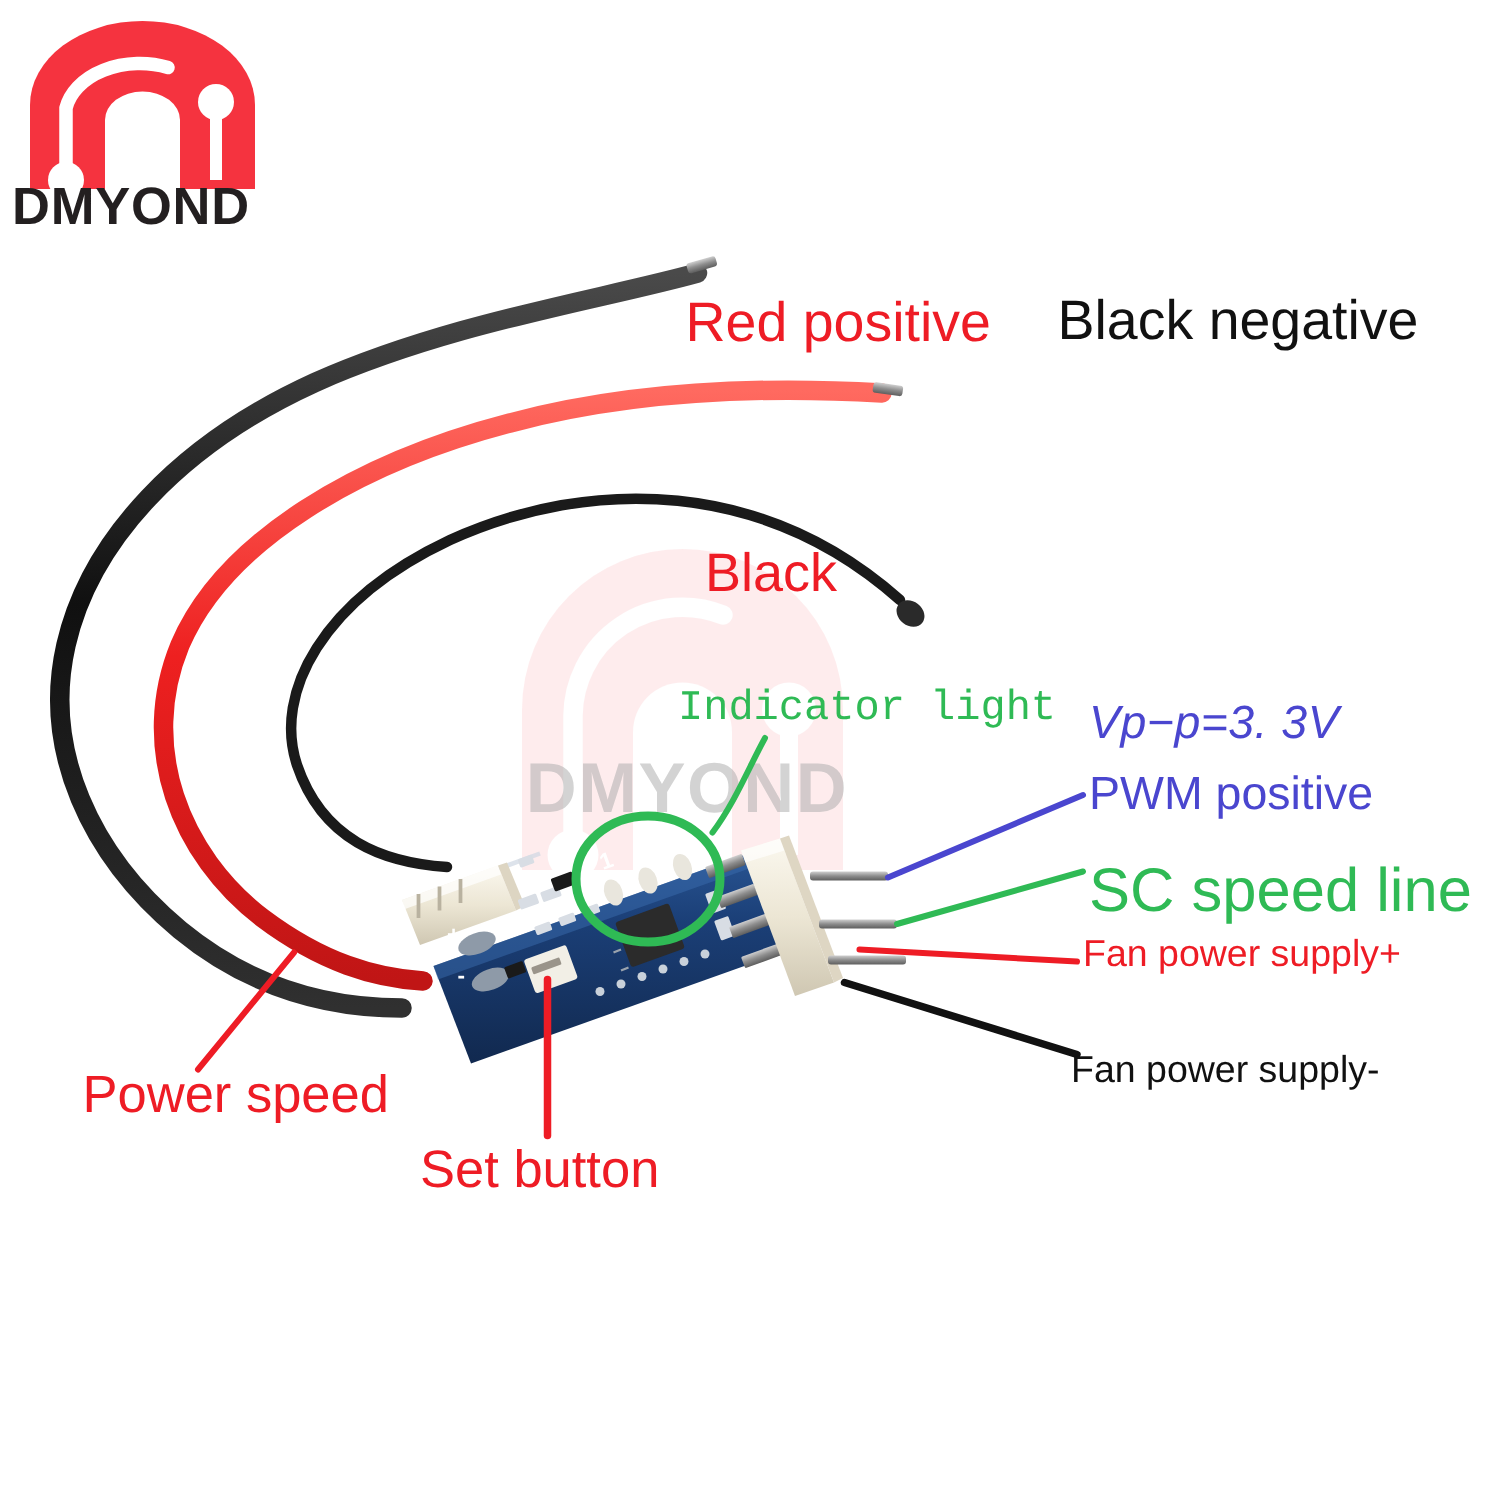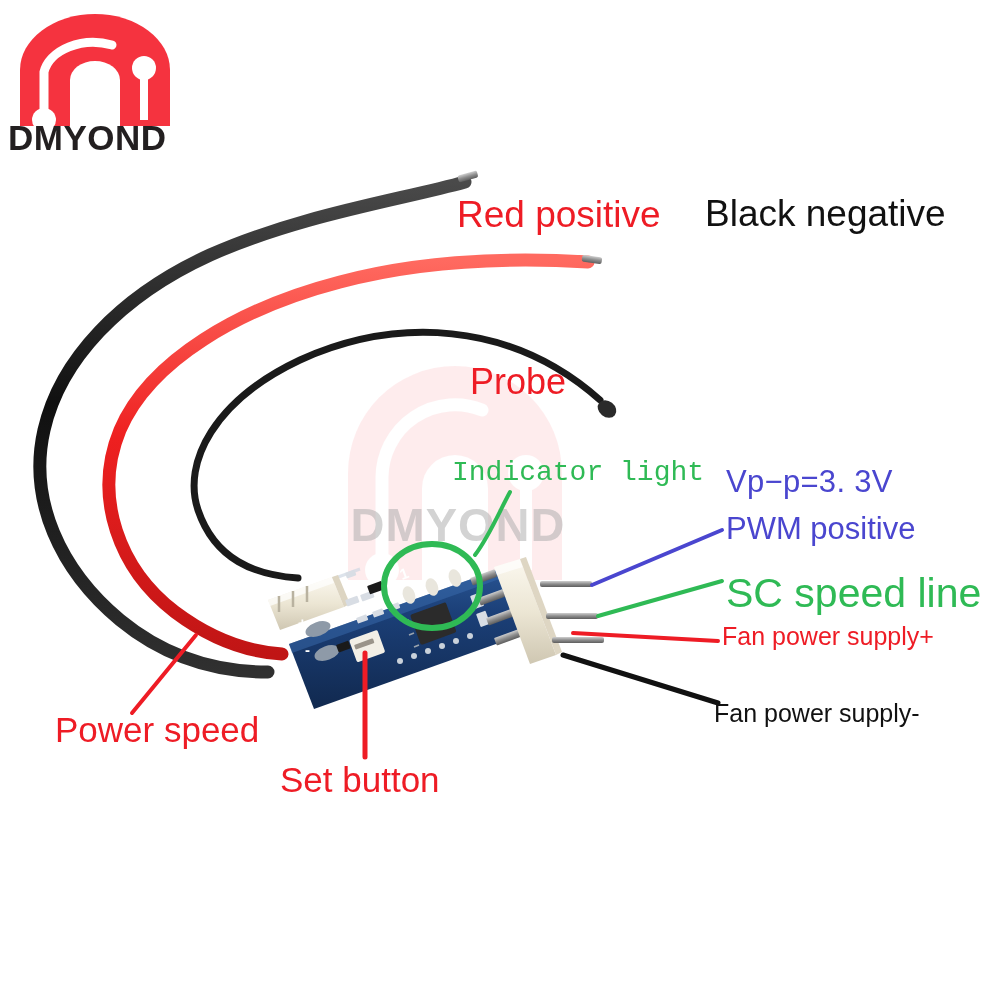--- a/index.html
+++ b/index.html
@@ -22,21 +22,21 @@
   .lab{position:absolute;white-space:nowrap;line-height:1;}
   .red{color:#ee1c25;}
   .black{color:#111111;}
   .green{color:#2fba55;}
   .blue{color:#4a46cf;}
 
   .l-redpos   {left:457px;top:196px;font-size:37px;}
   .l-blackneg {left:705px;top:195px;font-size:37px;text-align:right;}
   .l-probe    {left:470px;top:364px;font-size:36px;}
   .l-indicator{left:452px;top:459px;font-size:28px;font-family:Liberation Mono, monospace;}
-  .l-vpp      {left:726px;top:466px;font-size:31px;letter-spacing:.3px;}
+  .l-vpp      {left:726px;top:466px;font-size:31px;letter-spacing:.3px;font-style:italic;}
   .l-pwm      {left:726px;top:513px;font-size:31px;}
   .l-sc       {left:726px;top:573px;font-size:41px;}
   .l-fanp     {left:722px;top:624px;font-size:25px;}
   .l-fanm     {left:714px;top:701px;font-size:25px;}
   .l-power    {left:55px;top:712px;font-size:35px;}
   .l-set      {left:280px;top:762px;font-size:35px;}
 
   svg.layer{position:absolute;left:0;top:0;width:1000px;height:1000px;
             pointer-events:none;}
 </style>
@@ -228,21 +228,21 @@
 
     <path d="M563 655 L718 703" stroke="#111111" stroke-width="5" fill="none" stroke-linecap="round"></path>
 
     <path d="M196 635 L132 713" stroke="#ee1c25" stroke-width="4" fill="none" stroke-linecap="round"></path>
 
     <path d="M365 653 L365 757" stroke="#ee1c25" stroke-width="5" fill="none" stroke-linecap="round"></path>
   </svg>
 
   <div class="lab red l-redpos">Red positive</div>
   <div class="lab black l-blackneg">Black negative</div>
-  <div class="lab red l-probe">Probe</div>
+  <div class="lab red l-probe">Black</div>
   <div class="lab green l-indicator">Indicator light</div>
   <div class="lab blue l-vpp">Vp−p=3. 3V</div>
   <div class="lab blue l-pwm">PWM positive</div>
   <div class="lab green l-sc">SC speed line</div>
   <div class="lab red l-fanp">Fan power supply+</div>
   <div class="lab black l-fanm">Fan power supply-</div>
   <div class="lab red l-power">Power speed</div>
   <div class="lab red l-set">Set button</div>
 
 </div>

